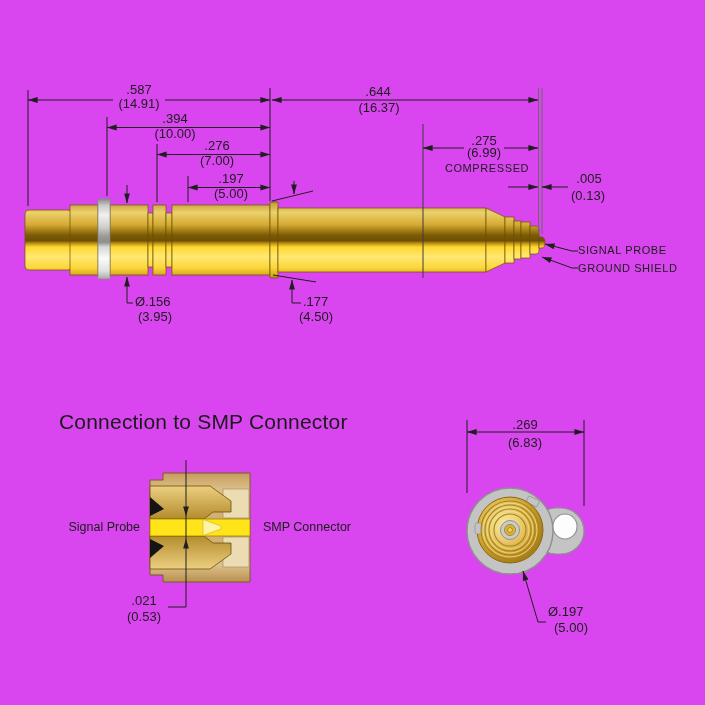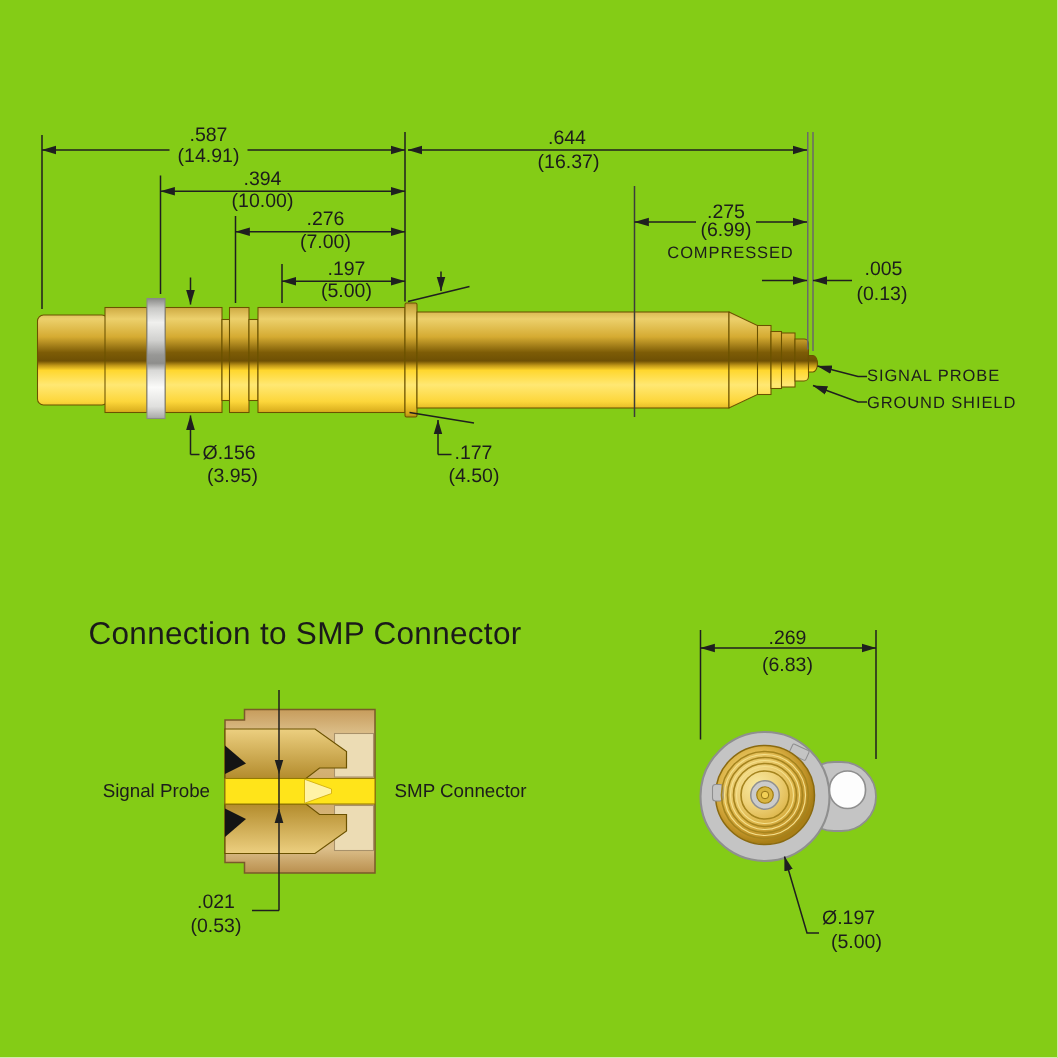--- a/index.html
+++ b/index.html
@@ -1,16 +1,16 @@
 <!DOCTYPE html>
 <html><head>
 <meta charset="utf-8">
 <style>
   html,body{margin:0;padding:0;background:#fff;}
-  .canvas{position:relative;width:705px;height:705px;background:#84cc16;outline:1px solid #ededed;overflow:hidden;}
+  .canvas{position:relative;width:705px;height:705px;background:#d946ef;outline:1px solid #ededed;overflow:hidden;}
   svg{position:absolute;left:0;top:0;}
   svg text{font-family:"Liberation Sans","DejaVu Sans",sans-serif;fill:#1c1c1c;}
   .t13{font-size:13px;}
   .t12{font-size:12.5px;}
   .t11{font-size:11px;letter-spacing:.6px;}
   .title{font-size:21px;letter-spacing:.2px;fill:#1a1a1a;}
   .mid{text-anchor:middle;}
   .end{text-anchor:end;}
   .ln{stroke:#1f1f1f;stroke-width:1;fill:none;}
   .lngray{stroke:#6a6a6a;stroke-width:1;fill:none;}

